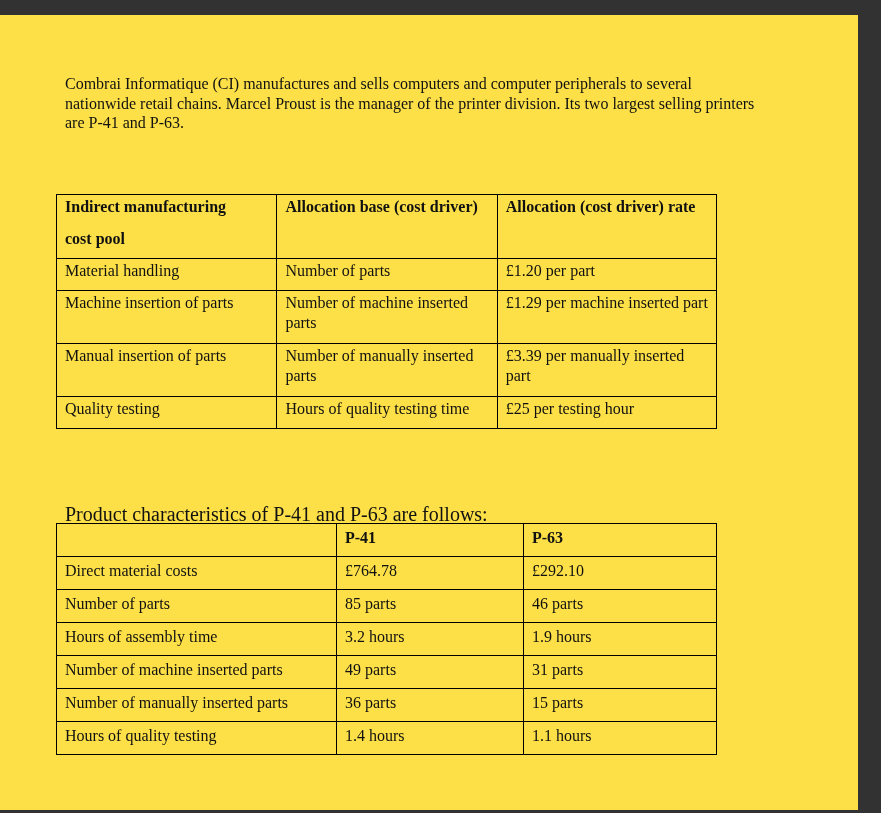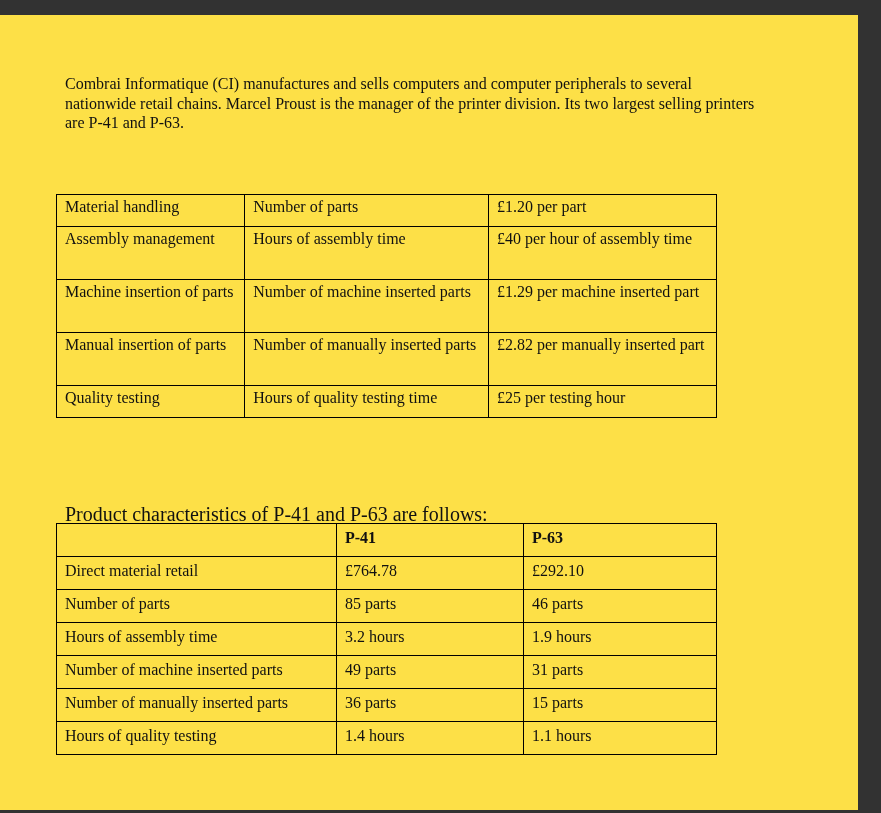--- a/index.html
+++ b/index.html
@@ -70,59 +70,62 @@
 <body>
 
 <div class="page">
 
   <div class="content">
     <p class="para">Combrai Informatique (CI) manufactures and sells computers and computer peripherals to several nationwide retail chains.  Marcel Proust is the manager of the printer division.  Its two largest selling printers are P-41 and P-63.</p>
   </div>
 
   <table class="table1">
     <tbody>
+        <tr class="hdr-row">
+      <th class="c1">
+        <span>Indirect manufacturing</span>
+        <span class="l2">cost pool</span>
+      </th>
+      <th class="c2">Allocation base (cost driver)</th>
+      <th class="c3">Allocation (cost driver) rate</th>
+    </tr>
     <tr class="row-short">
       <td>Material handling</td>
       <td>Number of parts</td>
       <td>£1.20 per part</td>
-    </tr>
-    <tr class="row-tall">
-      <td>Assembly management</td>
-      <td>Hours of assembly time</td>
-      <td>£40 per hour of assembly time</td>
     </tr>
     <tr class="row-tall">
       <td>Machine insertion of parts</td>
       <td>Number of machine inserted parts</td>
       <td>£1.29 per machine inserted part</td>
     </tr>
     <tr class="row-tall">
       <td>Manual insertion of parts</td>
       <td>Number of manually inserted parts</td>
-      <td>£2.82 per manually inserted part</td>
+      <td>£3.39 per manually inserted part</td>
     </tr>
     <tr class="row-short">
       <td>Quality testing</td>
       <td>Hours of quality testing time</td>
       <td>£25 per testing hour</td>
     </tr>
   </tbody>
     </table>
 
   <p class="caption2">Product characteristics of P-41 and P-63 are follows:</p>
 
   <table class="table2">
     <tbody>
         <tr>
       <th class="c1"></th>
       <th class="c2">P-41</th>
       <th class="c3">P-63</th>
     </tr>
     <tr>
-      <td>Direct material retail</td>
+      <td>Direct material costs</td>
       <td>£764.78</td>
       <td>£292.10</td>
     </tr>
     <tr>
       <td>Number of parts</td>
       <td>85 parts</td>
       <td>46 parts</td>
     </tr>
     <tr>
       <td>Hours of assembly time</td>

